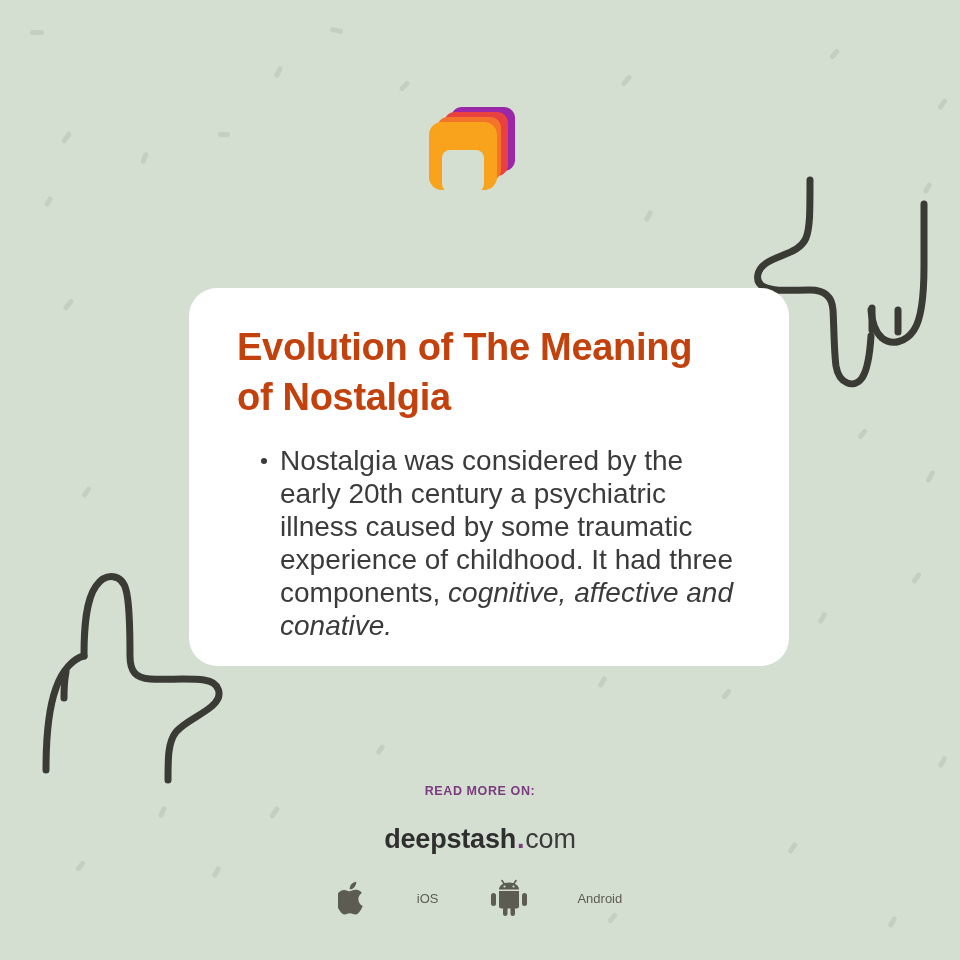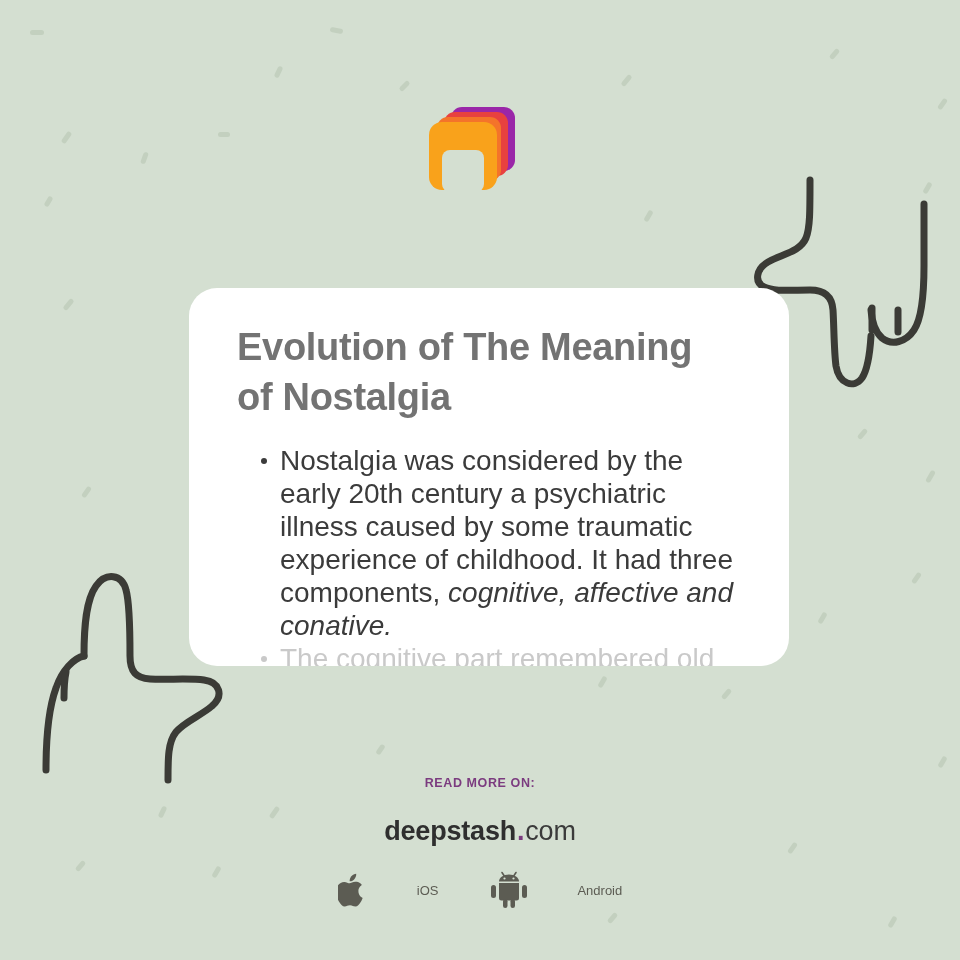--- a/index.html
+++ b/index.html
@@ -96,21 +96,21 @@
     background: #ffffff;
     border-radius: 28px;
     overflow: hidden;
     box-sizing: border-box;
     padding: 34px 48px 0 48px;
   }
   #card-title {
     font-size: 38px;
     font-weight: bold;
     line-height: 50px;
-    color: #737373;
+    color: #c2410c;
     letter-spacing: -0.3px;
     margin: 0 0 22px 0;
     max-width: 500px;
   }
   #card-bullets {
     margin: 0;
     padding: 0 0 0 24px;
     list-style: none;
   }
   .bullet-item {
@@ -144,21 +144,21 @@
     left: 0;
     right: 0;
     top: 768px;
     text-align: center;
   }
   #read-more-label {
     font-size: 12.5px;
     font-weight: bold;
     letter-spacing: 0.6px;
     color: #7b3b7f;
-    margin: 8px;
+    margin: 16px;
   }
   #brand-wordmark {
     margin-top: 26px;
     font-size: 27px;
     color: #2f2f2f;
     letter-spacing: -0.2px;
     text-align: center;
   }
   #brand-name {
     font-weight: bold;
@@ -255,23 +255,20 @@
   <div class="logo-sq" id="logo-front">
     <div id="logo-hole" style="background: rgb(212, 223, 209);"></div>
   </div>
 </div>
 
 <div id="idea-card">
   <h1 id="card-title">Evolution of The Meaning of Nostalgia</h1>
   <ul id="card-bullets">
     <li class="bullet-item">
       <span>Nostalgia was considered by the early 20th century a psychiatric illness caused by some traumatic experience of childhood. It had three components, </span><em>cognitive, affective and conative.</em>
-    </li>
-    <li class="bullet-item faded">
-      <span>The cognitive part remembered old</span>
     </li>
   </ul>
 </div>
 
 <div id="footer">
   <p id="read-more-label">READ MORE ON:</p>
   <div id="brand-wordmark">
     <span id="brand-name">deepstash</span><span id="brand-dot">.</span><span id="brand-tld">com</span>
   </div>
   <div id="store-badges">

